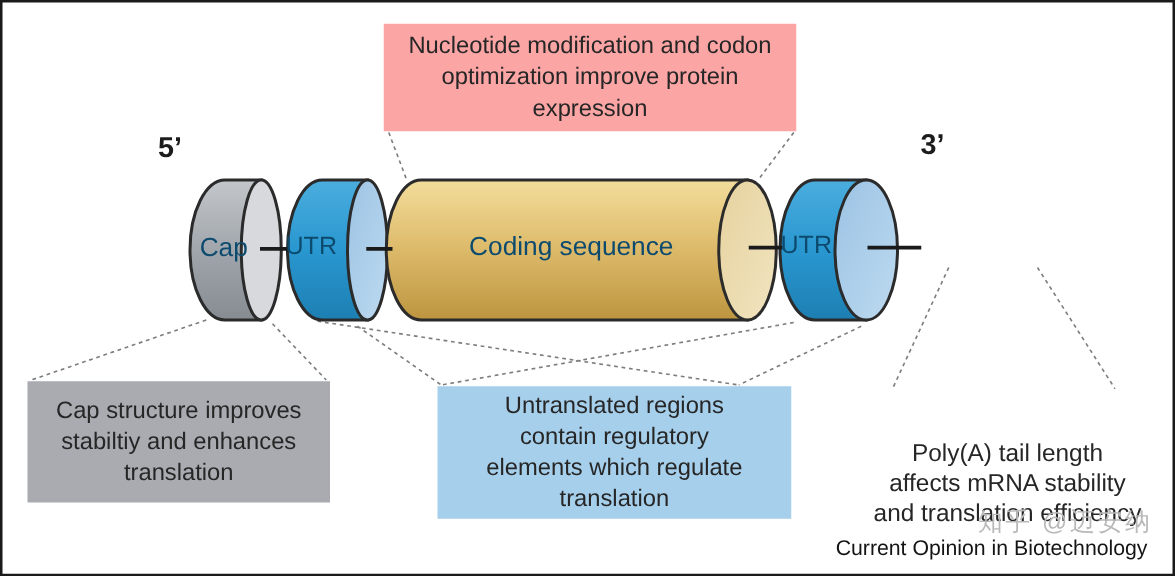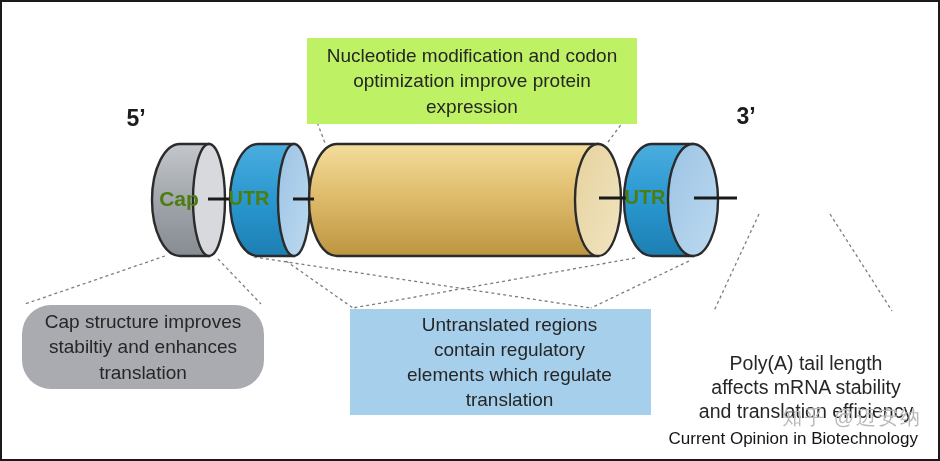--- a/index.html
+++ b/index.html
@@ -33,39 +33,39 @@
     stroke-width: 3;
     stroke-linecap: butt;
   }
   .cyl {
     stroke: #2b2b2b;
     stroke-width: 2.4;
   }
   .abs { position: absolute; }
   .ctr { transform: translate(-50%, -50%); white-space: nowrap; }
   .seg-label {
-    font-weight: bold;
-    color: #4d7c0f;
+    font-weight: normal;
+    color: #0c4a6e;
   }
   .prime-label {
     font-weight: bold;
     font-size: 23px;
     color: #1c1c1c;
   }
   .note-box {
     display: flex;
     align-items: center;
     justify-content: center;
     text-align: center;
     font-size: 19px;
     line-height: 1.32;
     color: #262626;
   }
   .note-text { white-space: pre-line; }
-  .box-yellow { background: #bef264; margin-top: 19px; }
+  .box-yellow { background: #fca5a5; }
   .box-gray   { background: #a9abb1; }
   .box-blue   { background: #a6cfeb; }
   .watermark {
     font-size: 20px;
     color: #b9b9b9;
     letter-spacing: 2px;
     text-align: right;
   }
   .source-line {
     font-size: 17px;
@@ -144,35 +144,36 @@
       <line class="seg-dash" x1="597" y1="196" x2="624" y2="196"></line>
       <line class="seg-dash" x1="692" y1="196" x2="735" y2="196"></line>
     </g>
   </svg>
 
   <div class="abs ctr prime-label" style="left:134px; top:116px;">5’</div>
   <div class="abs ctr prime-label" style="left:744px; top:114px;">3’</div>
 
   <div class="abs ctr seg-label" style="left:177px; top:197px; font-size:21px;">Cap</div>
   <div class="abs ctr seg-label" style="left:247px; top:196px; font-size:20px;">UTR</div>
+  <div class="abs ctr seg-label" style="left:455px; top:196px; font-size:21px;">Coding sequence</div>
   <div class="abs ctr seg-label" style="left:643px; top:195px; font-size:20px;">UTR</div>
 
   <div class="abs note-box box-yellow" style="left:305px; top:17px; width:330px; height:86px;">
     <span class="note-text">Nucleotide modification and codon
 optimization improve protein
 expression</span>
   </div>
 
-  <div class="abs note-box box-gray" style="left:20px; top:303px; width:242px; height:84px;border-radius:29px;">
+  <div class="abs note-box box-gray" style="left:20px; top:303px; width:242px; height:97px;">
     <span class="note-text">Cap structure improves
 stabiltiy and enhances
 translation</span>
   </div>
 
-  <div class="abs note-box box-blue" style="left:348px; top:307px; width:283px; height:106px;padding-left:18px;">
+  <div class="abs note-box box-blue" style="left:348px; top:307px; width:283px; height:106px;">
     <span class="note-text">Untranslated regions
 contain regulatory
 elements which regulate
 translation</span>
   </div>
 
   <div class="abs note-box" style="left:686px; top:311px; width:236px; height:74px; font-size:19.5px; line-height:1.23;margin-top:38px;">
     <span class="note-text">Poly(A) tail length
 affects mRNA stability
 and translation efficiency</span>

